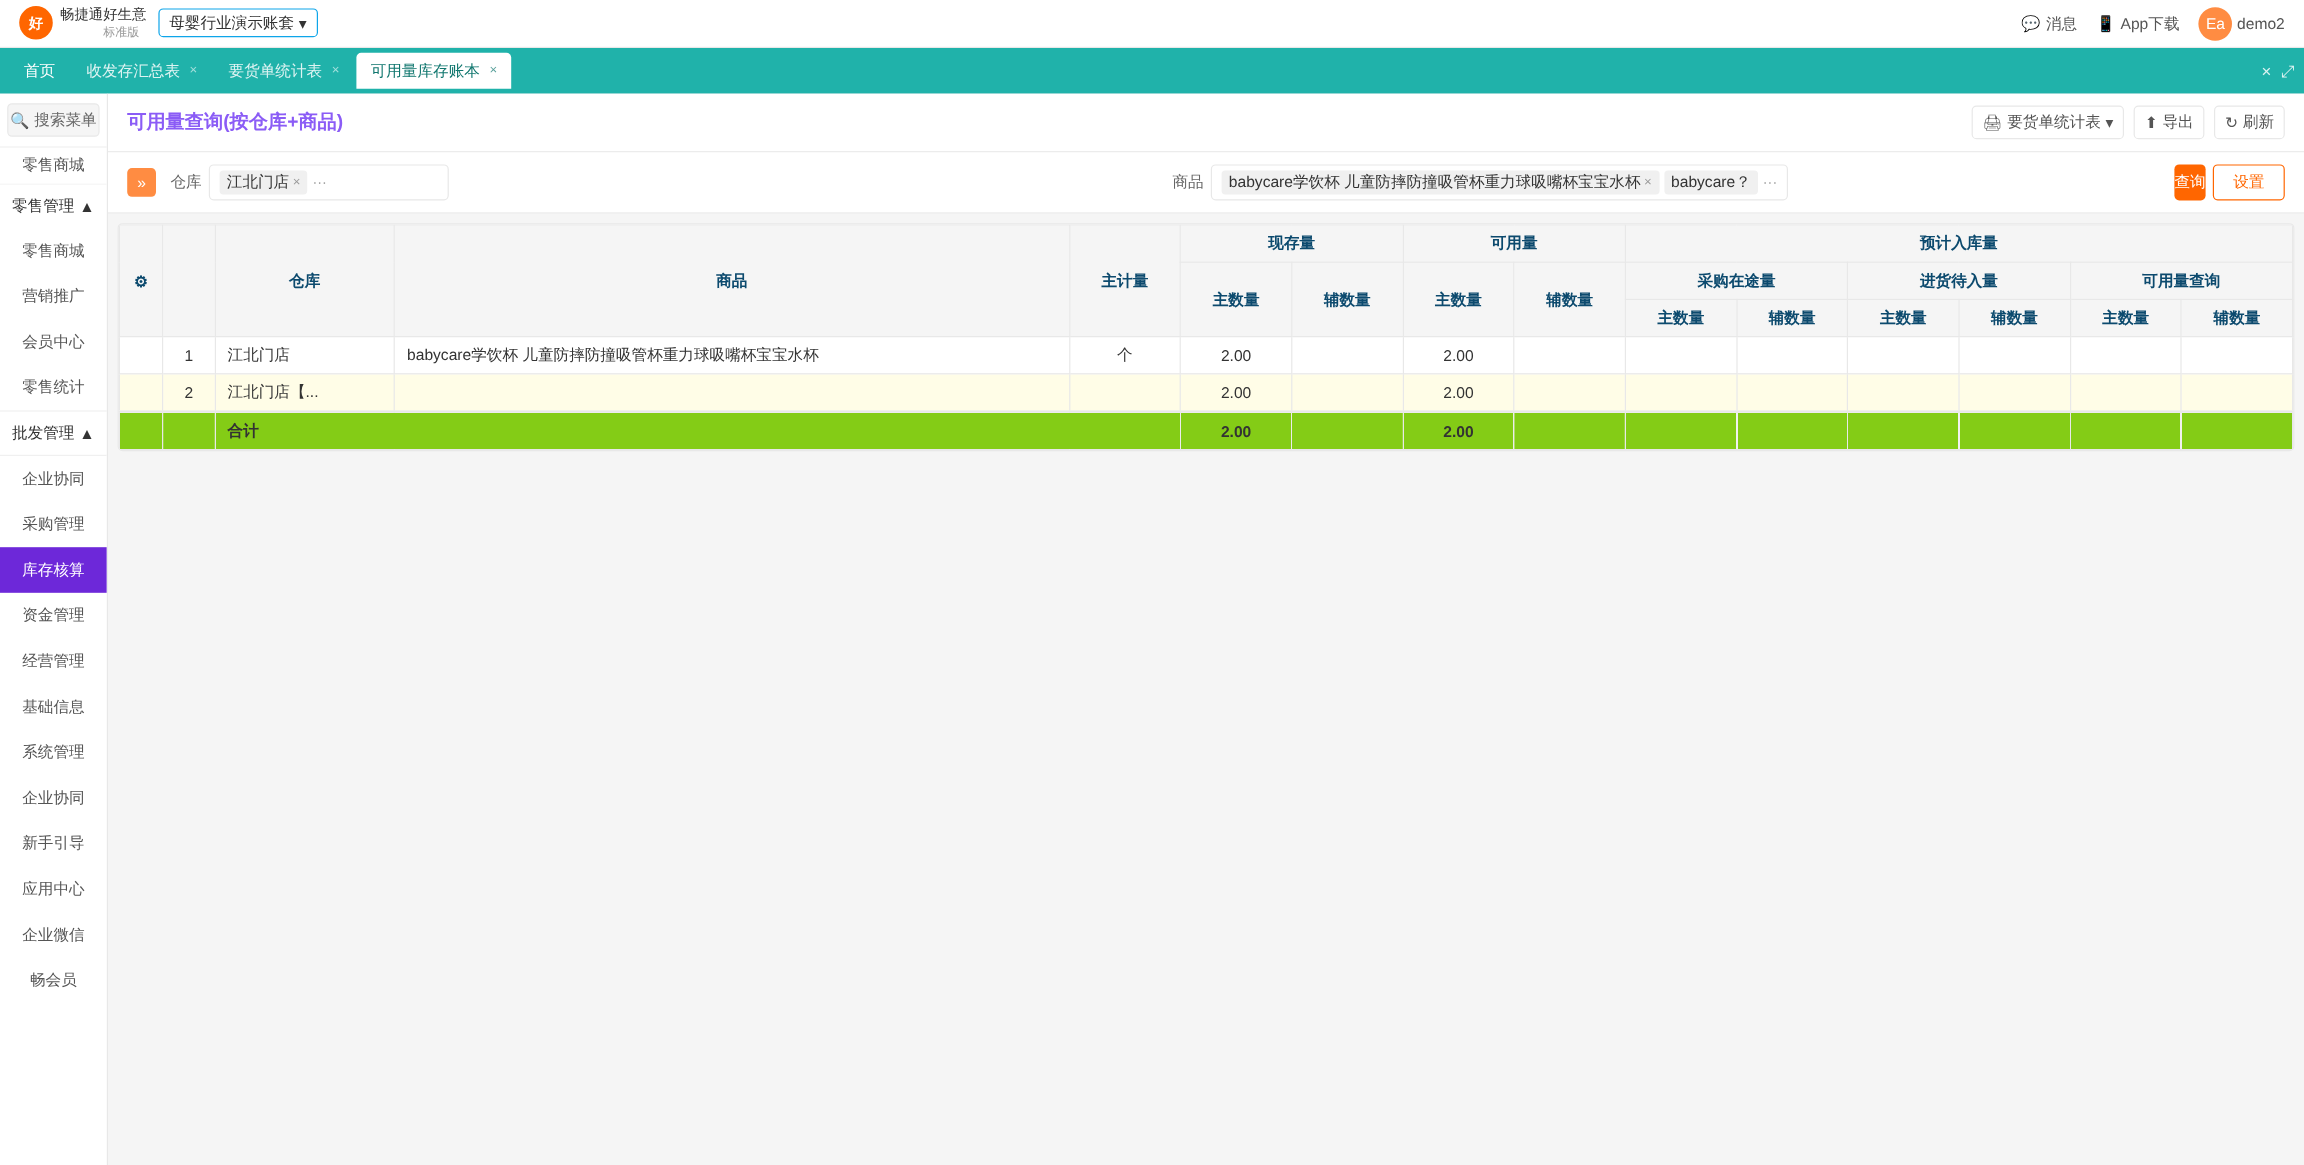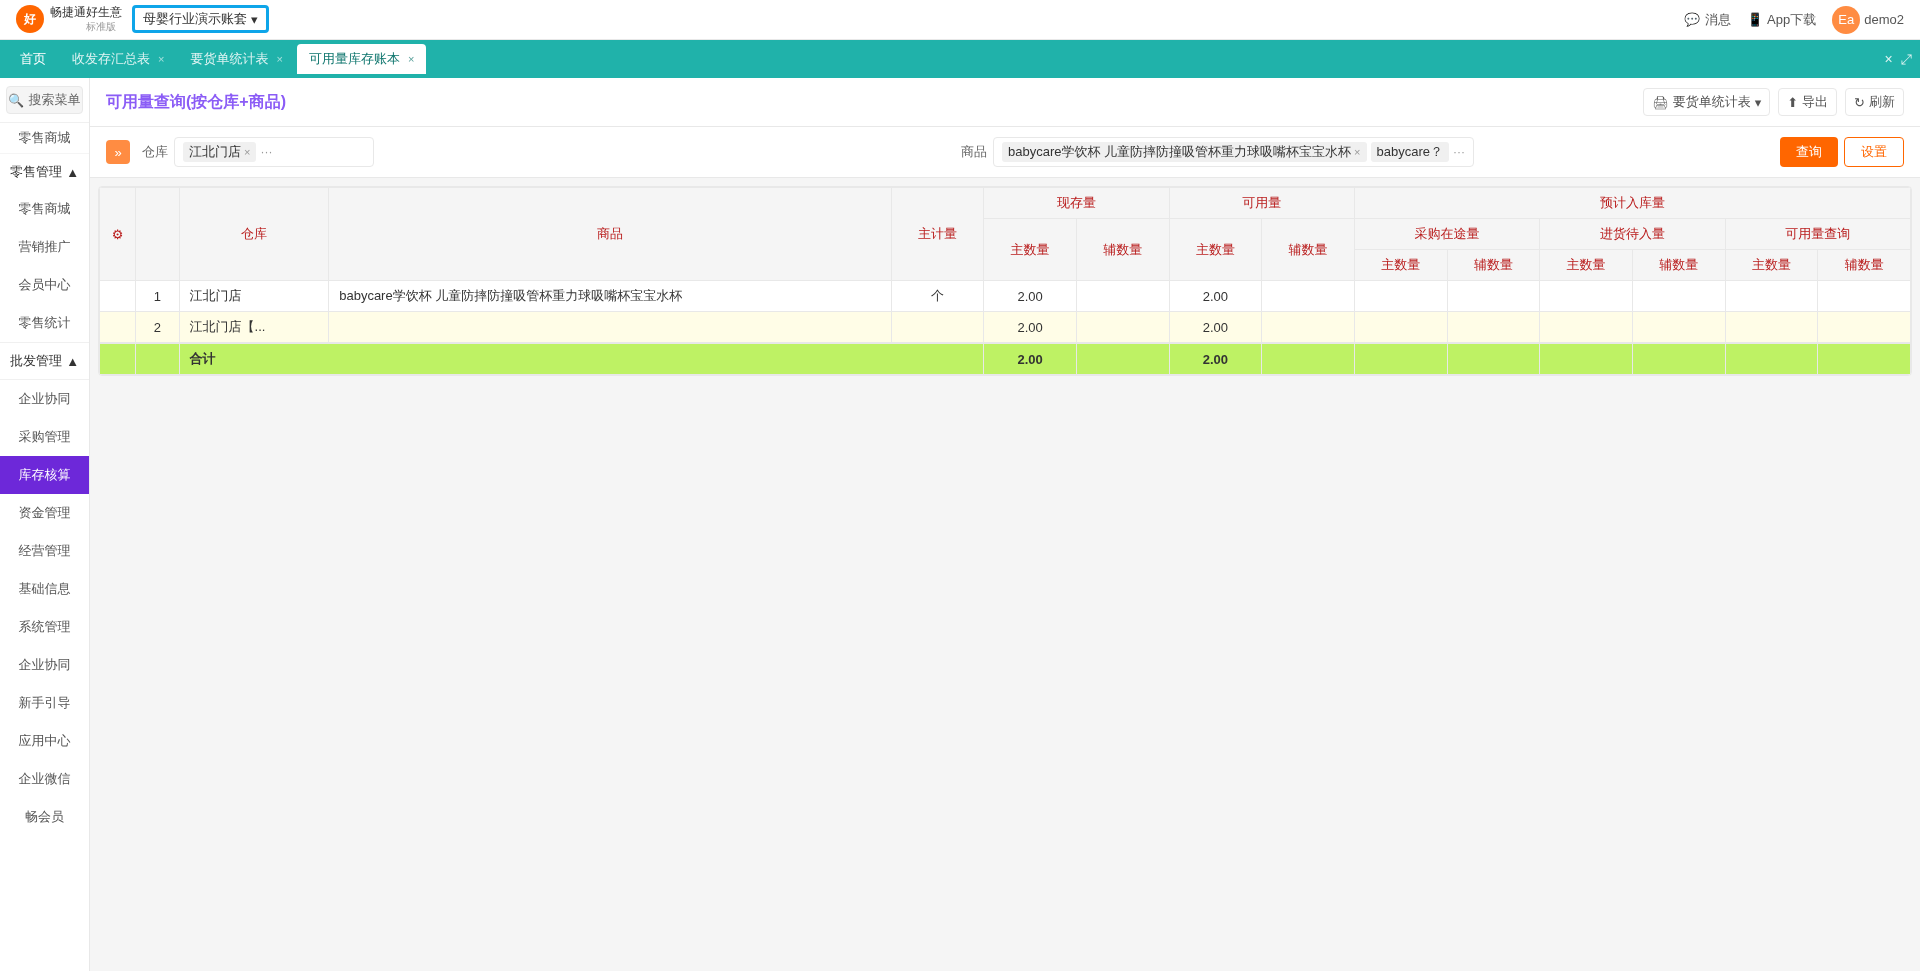--- a/index.html
+++ b/index.html
@@ -16,21 +16,21 @@
       border-bottom: 1px solid #e8e8e8;
       flex-shrink: 0;
     }
     .top-bar-left { display: flex; align-items: center; gap: 10px; }
     .logo-area { display: flex; align-items: center; gap: 6px; }
     .logo-icon { width: 28px; height: 28px; background: #ff6600; border-radius: 50%; display: flex; align-items: center; justify-content: center; color: #fff; font-size: 12px; font-weight: bold; }
     .logo-text { font-size: 12px; color: #333; line-height: 1.2; }
     .logo-sub { font-size: 10px; color: #999; margin-left: 36px; }
     .industry-selector {
       display: flex; align-items: center; gap: 4px;
-      border: 3px solid #0ea5e9; border-radius: 4px;
+      border: 1px solid #0ea5e9; border-radius: 4px;
       padding: 2px 8px; cursor: pointer; color: #333; font-size: 12px;
     }
     .top-bar-right { display: flex; align-items: center; gap: 16px; }
     .top-bar-action { display: flex; align-items: center; gap: 4px; cursor: pointer; color: #555; font-size: 12px; }
     .avatar { width: 28px; height: 28px; border-radius: 50%; background: #ff8c42; display: flex; align-items: center; justify-content: center; color: #fff; font-size: 11px; }
 
     
     .nav-tabs {
       background: #20b2aa;
       height: 38px;
@@ -129,46 +129,46 @@
     .filter-tag {
       display: flex; align-items: center; gap: 3px;
       background: #f0f0f0; border-radius: 3px;
       padding: 1px 6px; font-size: 12px; color: #333;
     }
     .filter-tag .x { cursor: pointer; color: #999; font-size: 11px; }
     .filter-more-btn { color: #999; cursor: pointer; font-size: 12px; }
     .filter-actions { display: flex; gap: 6px; }
     .btn-query {
       background: #ff6600; color: #fff; border: none; border-radius: 4px;
-      padding: 5px 16px; cursor: pointer; font-size: 13px;
+      padding: 5px 0; cursor: pointer; font-size: 13px;
     }
     .btn-settings {
       background: #fff; color: #ff6600; border: 1px solid #ff6600; border-radius: 4px;
       padding: 5px 16px; cursor: pointer; font-size: 13px;
     }
 
     
     .table-container {
       background: #fff; margin: 0 8px 8px;
       border: 1px solid #e8e8e8; border-radius: 4px;
       overflow: auto;
     }
     table { width: 100%; border-collapse: collapse; }
     th, td {
       border: 1px solid #e8e8e8; padding: 6px 10px;
       text-align: center; white-space: nowrap;
     }
-    thead th { background: #f5f5f5; color: #b91c1c; font-weight: 400; font-size: 13px; }
+    thead th { background: #f5f5f5; color: #0c4a6e; font-weight: 700; font-size: 13px; }
     td { font-size: 13px; color: #333; }
     td.left { text-align: left; }
     .col-gear { width: 36px; }
 
     
     .summary-row {
-      background: #bef264;
+      background: #84cc16;
       border-top: 2px solid #e8e8e8;
       position: sticky; bottom: 0;
     }
     .summary-row td { font-weight: 500; }
 
     
     ::-webkit-scrollbar { width: 6px; height: 6px; }
     ::-webkit-scrollbar-track { background: #f0f0f0; }
     ::-webkit-scrollbar-thumb { background: #ccc; border-radius: 3px; }
   </style>

